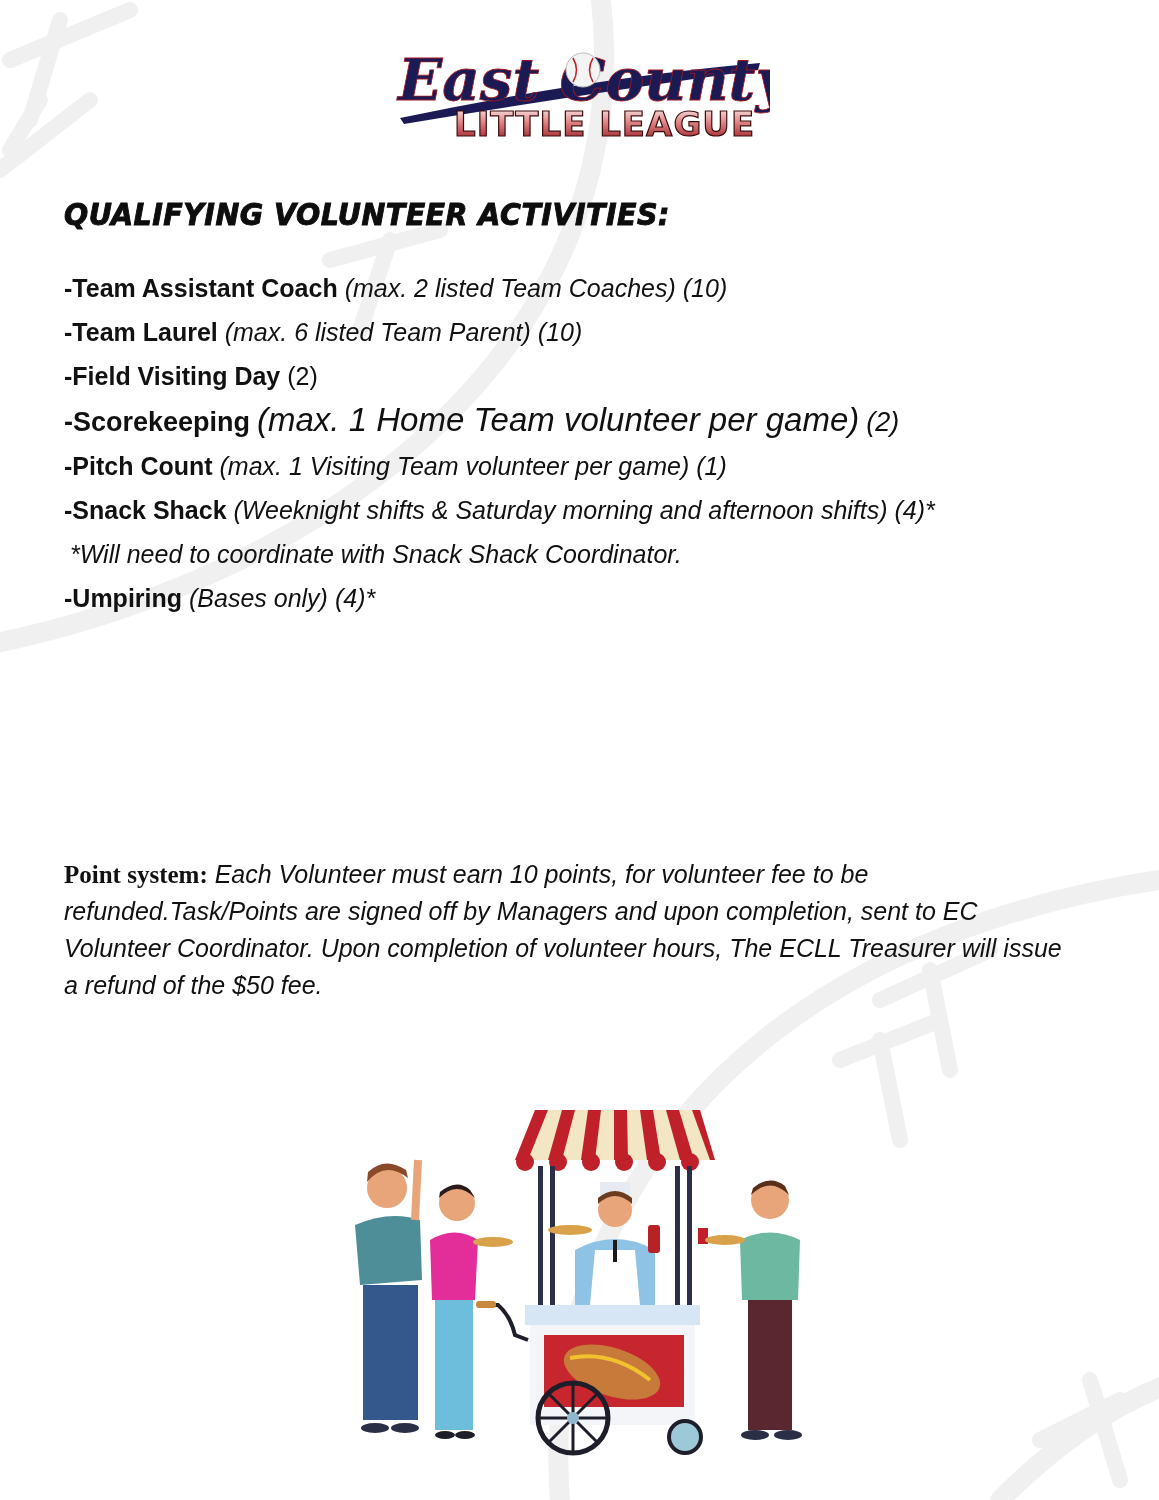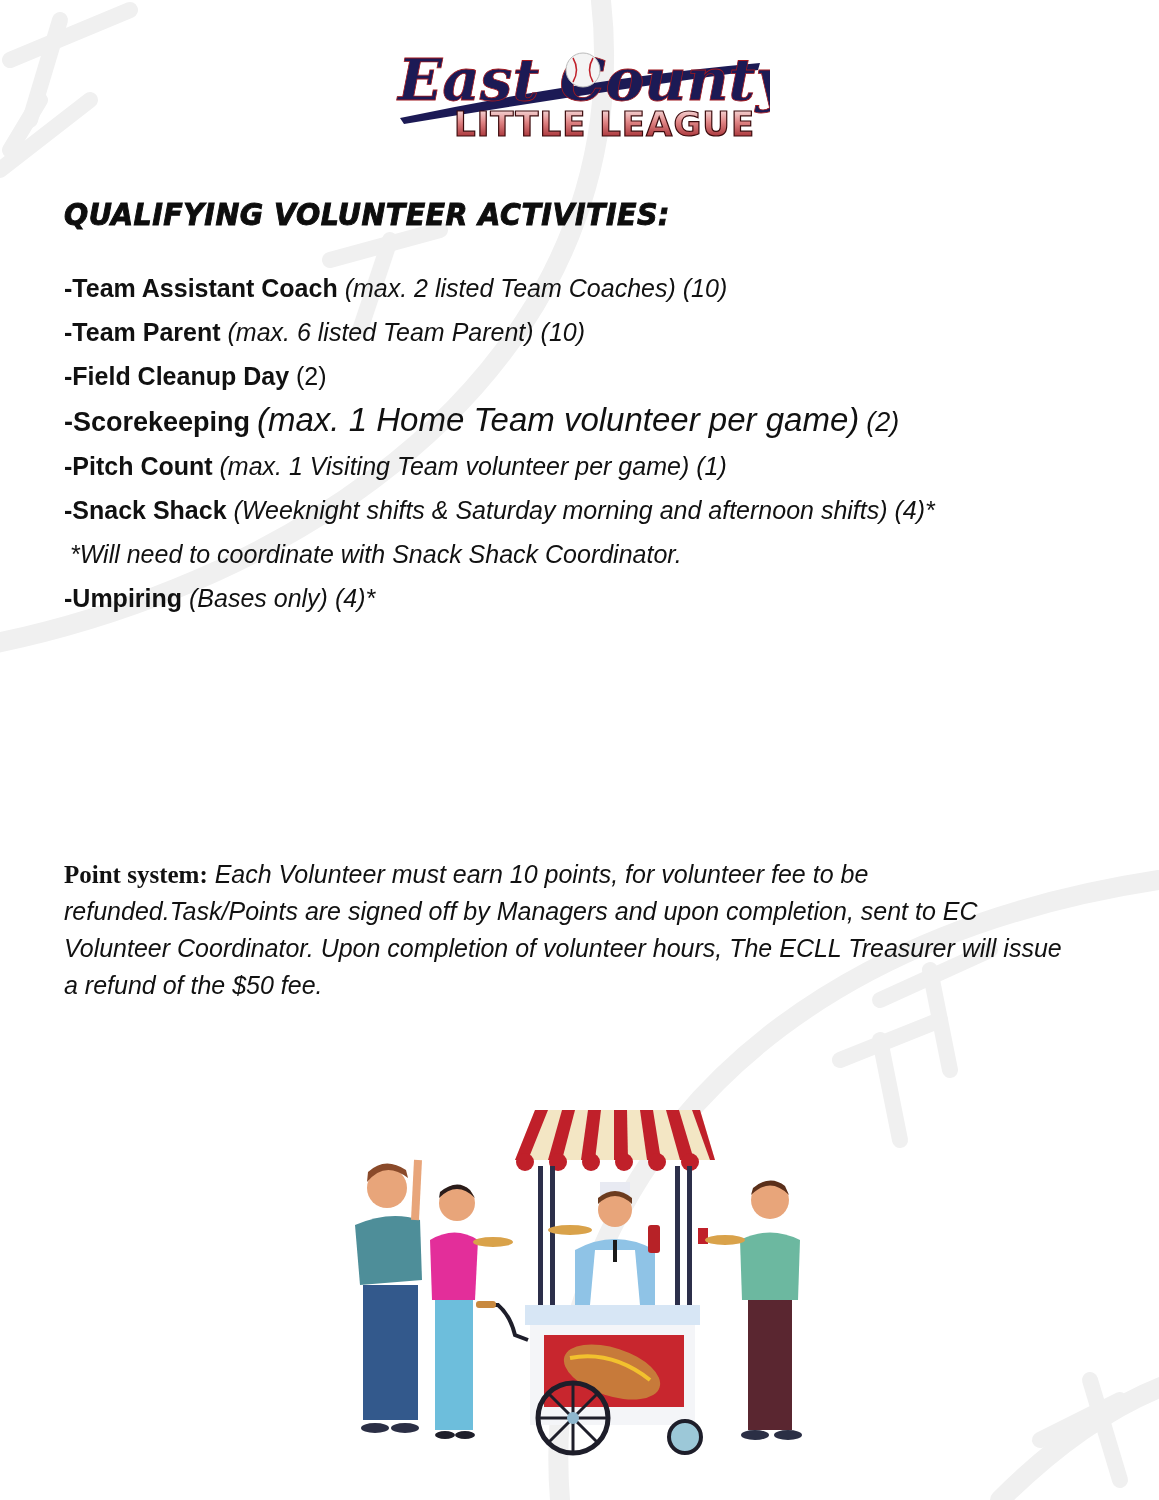--- a/index.html
+++ b/index.html
@@ -87,26 +87,26 @@
 
   <div class="heading">QUALIFYING VOLUNTEER ACTIVITIES:</div>
 
   <div class="activities">
     <div class="act-line">
       <span class="name">-Team Assistant Coach</span>
       <span class="detail">(max. 2 listed Team Coaches)</span>
       <span class="pts">(10)</span>
     </div>
     <div class="act-line">
-      <span class="name">-Team Parent</span>
+      <span class="name">-Team Laurel</span>
       <span class="detail">(max. 6 listed Team Parent)</span>
       <span class="pts">(10)</span>
     </div>
     <div class="act-line">
-      <span class="name">-Field Cleanup Day</span>
+      <span class="name">-Field Visiting Day</span>
       <span class="pts-plain">(2)</span>
     </div>
     <div class="act-line" style="height:46px;">
       <span class="name" style="font-size:27px;">-Scorekeeping</span>
       <span class="detail" style="font-size:33px;">(max. 1 Home Team volunteer per game)</span>
       <span class="pts" style="font-size:27px;">(2)</span>
     </div>
     <div class="act-line">
       <span class="name">-Pitch Count</span>
       <span class="detail">(max. 1 Visiting Team volunteer per game)</span>

